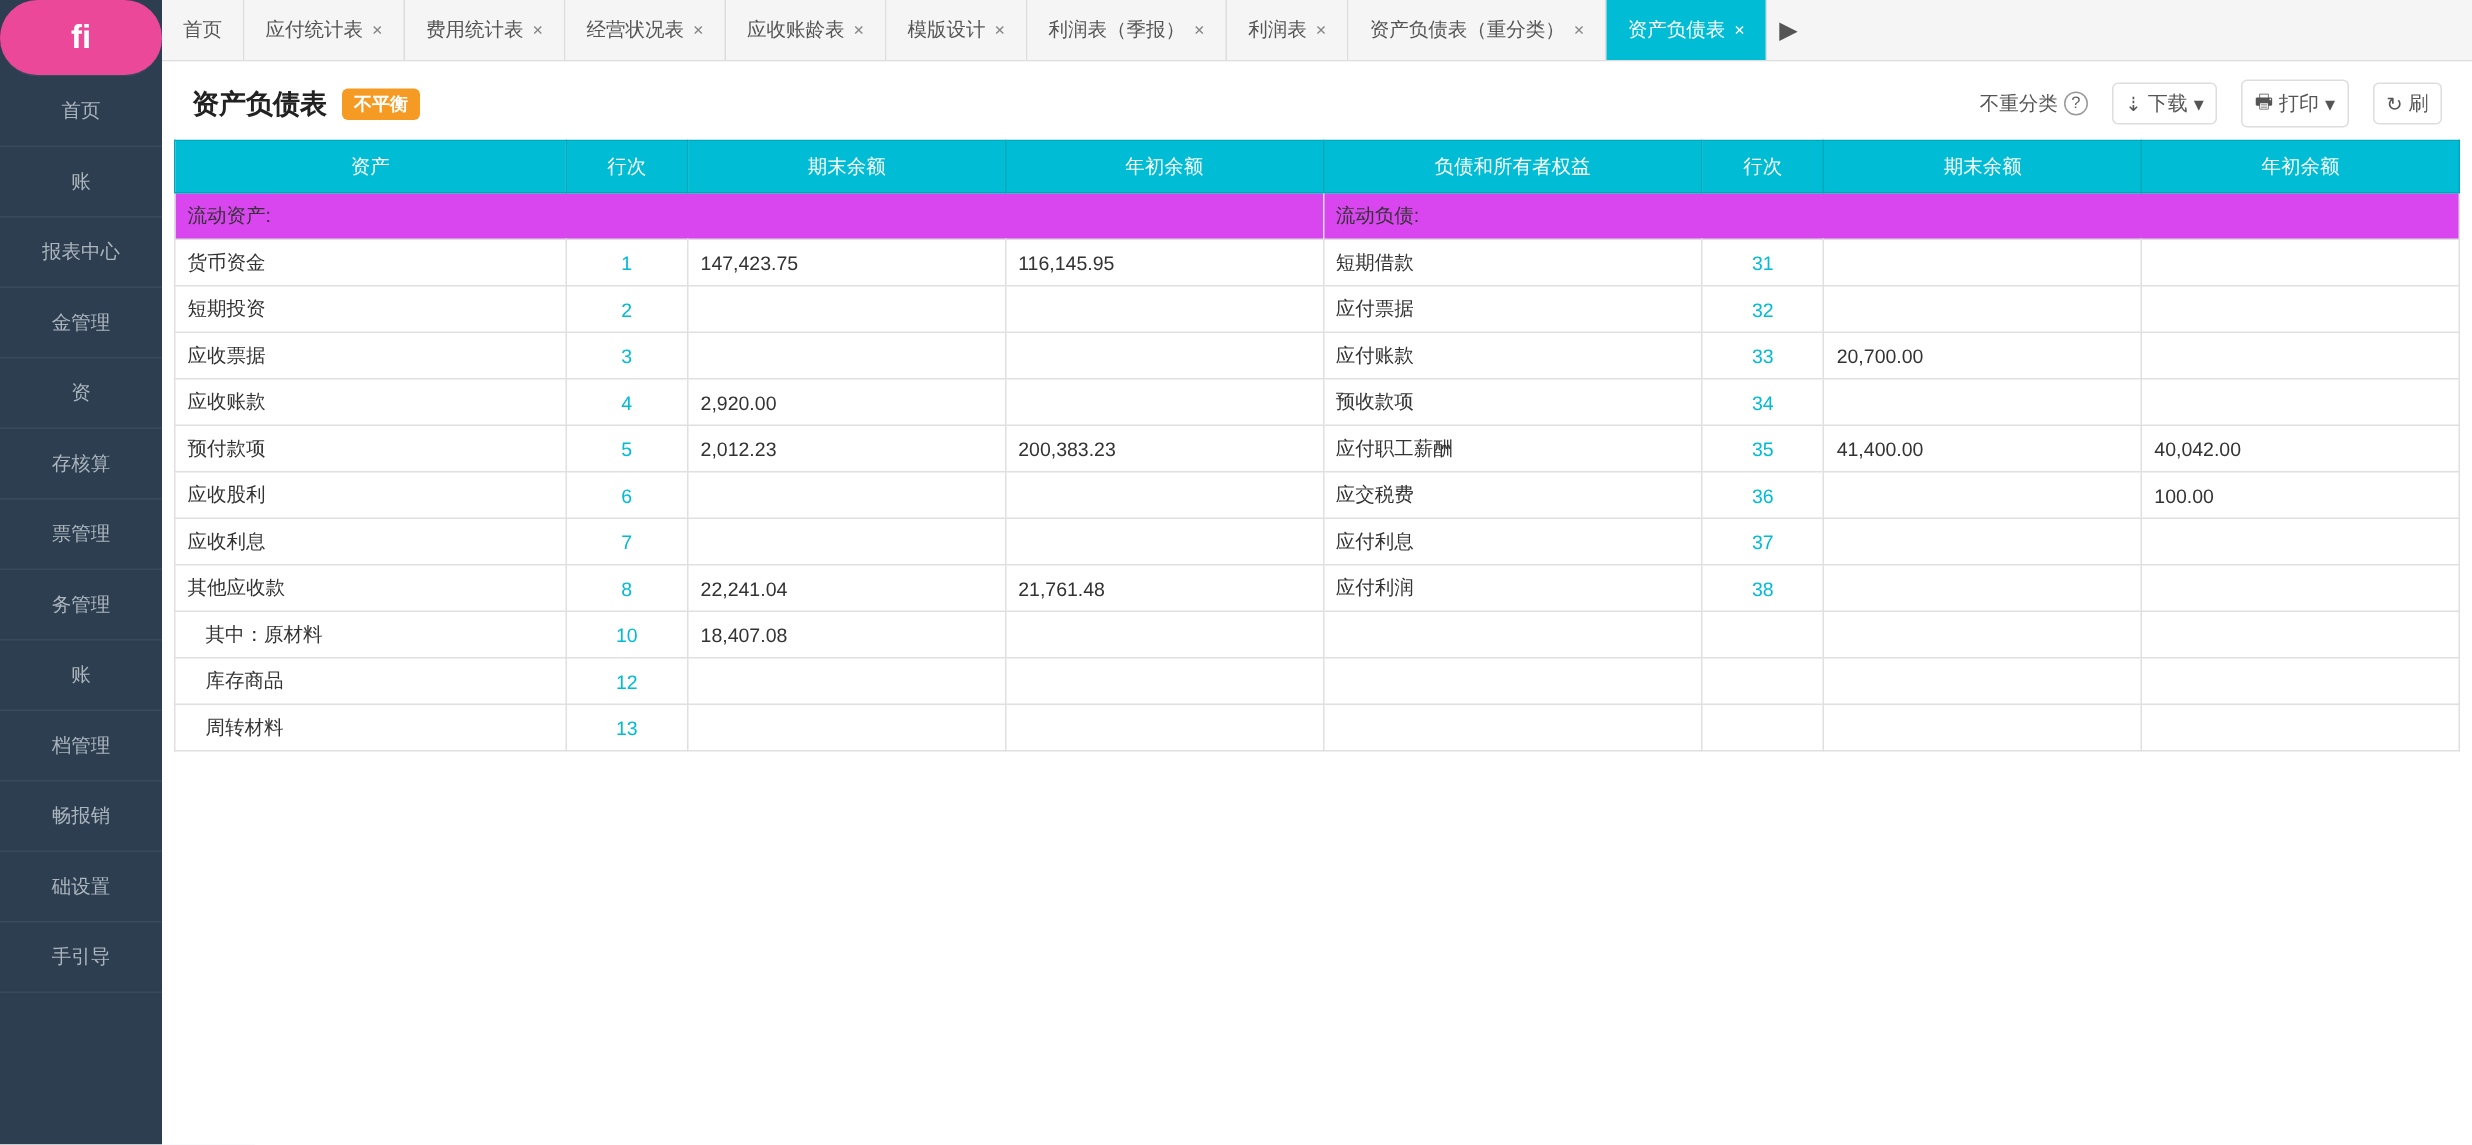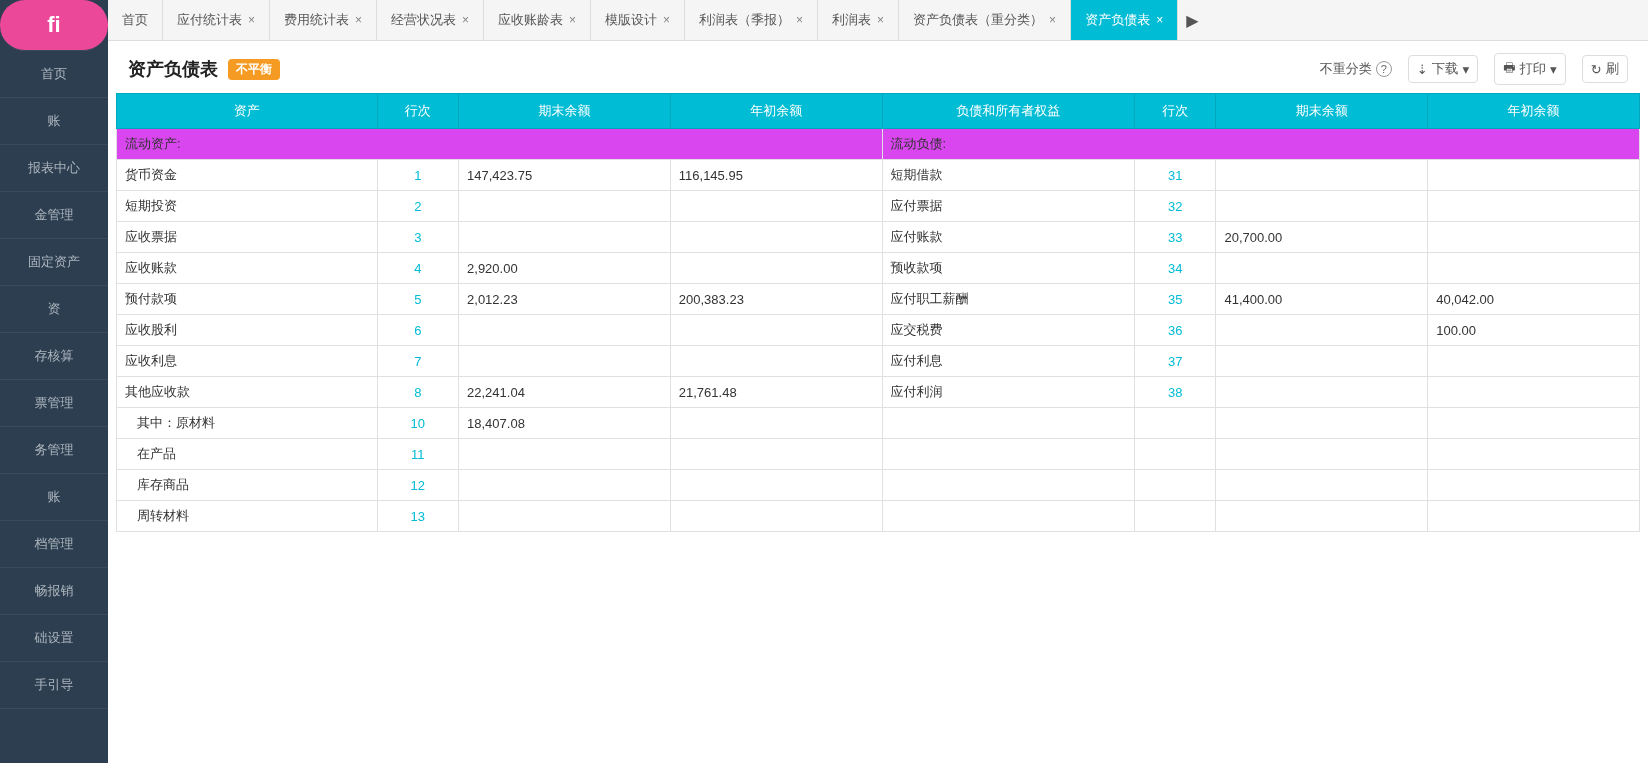--- a/index.html
+++ b/index.html
@@ -196,21 +196,20 @@
   </style>
 </head>
 <body>
 
 <div class="sidebar">
   <div class="sidebar-logo">fi</div>
   <div class="sidebar-item">首页</div>
   <div class="sidebar-item">账</div>
   <div class="sidebar-item">报表中心</div>
   <div class="sidebar-item">金管理</div>
-  <div class="sidebar-item">固定资产</div>
   <div class="sidebar-item">资</div>
   <div class="sidebar-item">存核算</div>
   <div class="sidebar-item">票管理</div>
   <div class="sidebar-item">务管理</div>
   <div class="sidebar-item">账</div>
   <div class="sidebar-item">档管理</div>
   <div class="sidebar-item">畅报销</div>
   <div class="sidebar-item">础设置</div>
   <div class="sidebar-item">手引导</div>
 </div>
@@ -390,30 +389,20 @@
       <td class="indent">其中：原材料</td>
       <td class="row-number text-center">10</td>
       <td class="text-right">18,407.08</td>
       <td class="text-right"></td>
       <td class="text-left"></td>
       <td class="row-number text-center"></td>
       <td class="text-right"></td>
       <td class="text-right"></td>
     </tr>
           <tr>
-      <td class="indent">在产品</td>
-      <td class="row-number text-center">11</td>
-      <td class="text-right"></td>
-      <td class="text-right"></td>
-      <td class="text-left"></td>
-      <td class="row-number text-center"></td>
-      <td class="text-right"></td>
-      <td class="text-right"></td>
-    </tr>
-          <tr>
       <td class="indent">库存商品</td>
       <td class="row-number text-center">12</td>
       <td class="text-right"></td>
       <td class="text-right"></td>
       <td class="text-left"></td>
       <td class="row-number text-center"></td>
       <td class="text-right"></td>
       <td class="text-right"></td>
     </tr>
           <tr>

